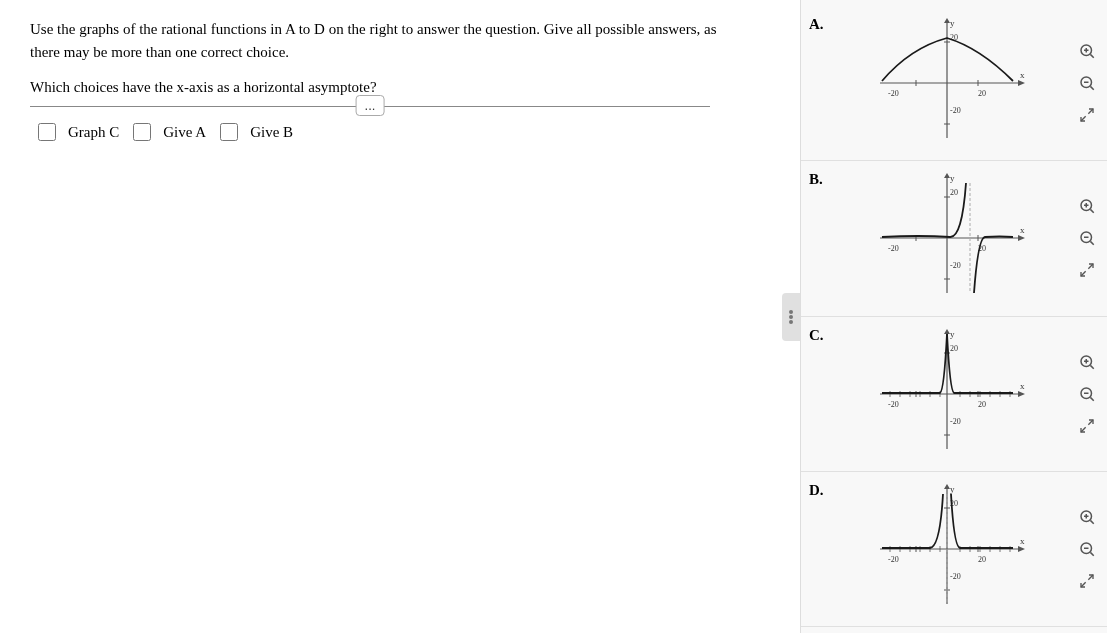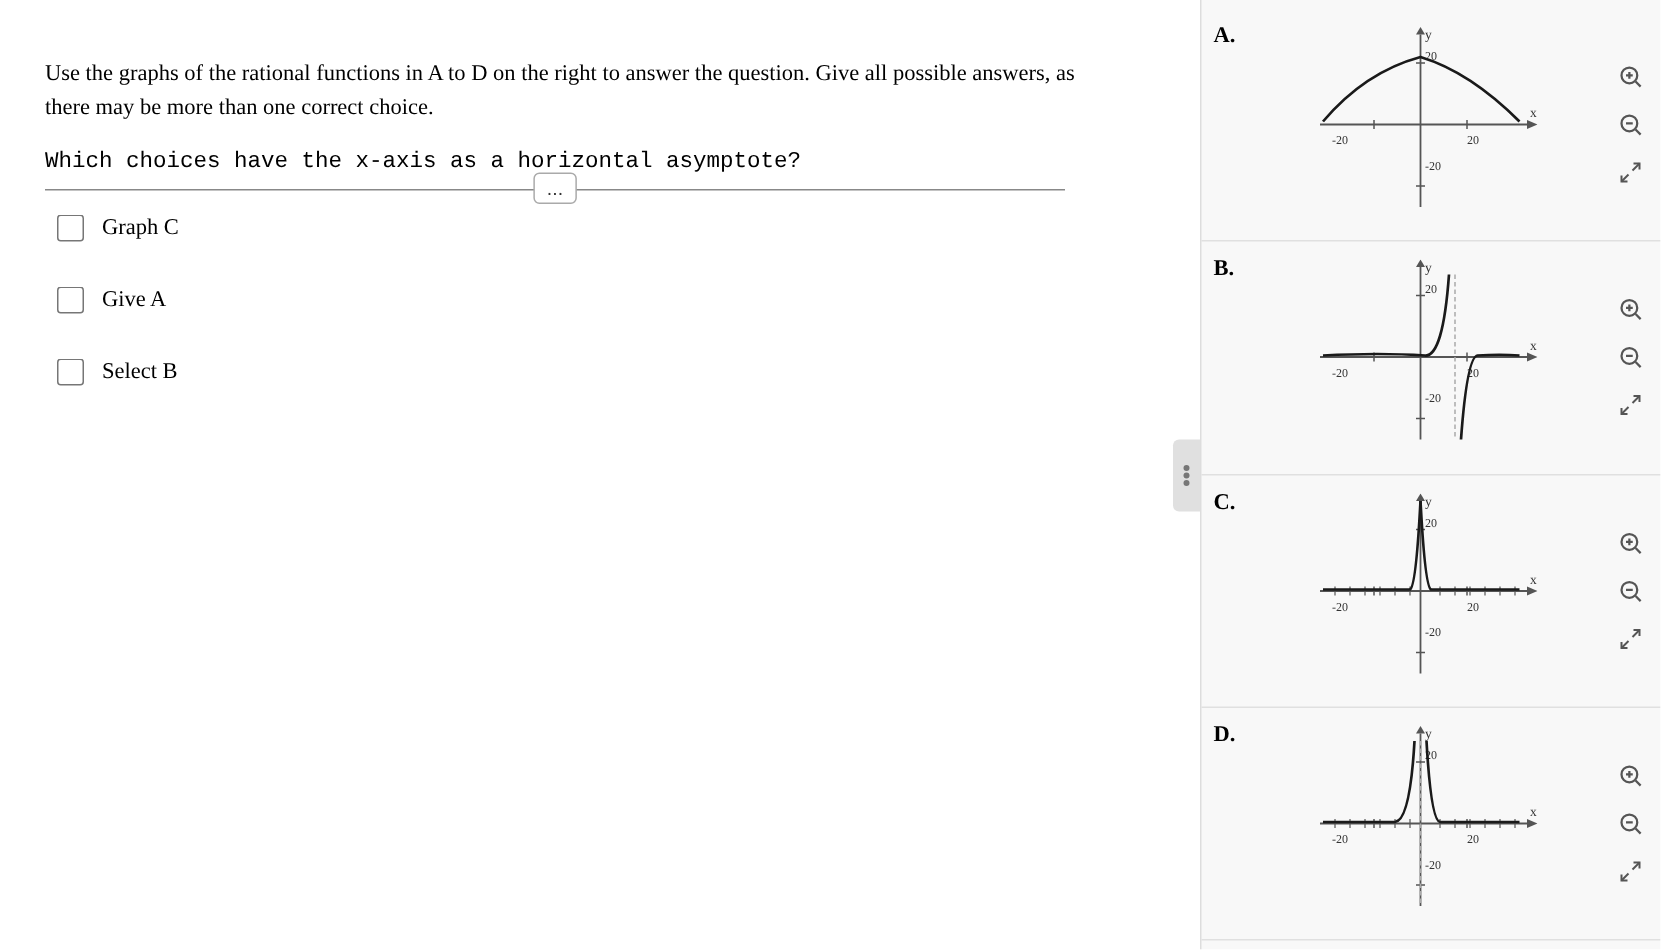--- a/index.html
+++ b/index.html
@@ -16,27 +16,25 @@
       flex: 0 0 800px;
       padding: 18px 30px;
       position: relative;
     }
 
     .instruction-text {
       font-size: 15px;
       line-height: 1.5;
       margin-bottom: 16px;
       max-width: 700px;
-      margin-top: 20px;
     }
 
     .question-text {
       font-size: 15px;
       margin-bottom: 10px;
-      font-family: Liberation Mono, monospace;
     }
 
     .divider {
       border: none;
       border-top: 1px solid #888;
       margin: 8px 0 16px 0;
       max-width: 680px;
       position: relative;
     }
 
@@ -54,22 +52,22 @@
       color: #333;
     }
 
     .select-label {
       font-size: 15px;
       margin-bottom: 18px;
     }
 
     .checkbox-list {
       display: flex;
-      flex-direction: column;
-      gap: 30px;
+      flex-direction: row;
+      gap: 14px;
       margin-left: 8px;
     }
 
     .checkbox-item {
       display: flex;
       align-items: center;
       gap: 12px;
       cursor: pointer;
     }
 
@@ -187,21 +185,21 @@
   <label class="checkbox-item">
         <input type="checkbox" style="">
         <span class="checkbox-label">Graph C</span>
       </label>
       <label class="checkbox-item">
         <input type="checkbox" style="">
         <span class="checkbox-label">Give A</span>
       </label>
       <label class="checkbox-item">
         <input type="checkbox" style="">
-        <span class="checkbox-label">Select B</span>
+        <span class="checkbox-label">Give B</span>
       </label>
     </div>
 </div>
 
 <div class="right-panel">
 
 <div class="graph-row">
       <div class="graph-label">A.</div>
       <div class="graph-container">
     <svg class="graph-svg" viewBox="0 0 155 130">

